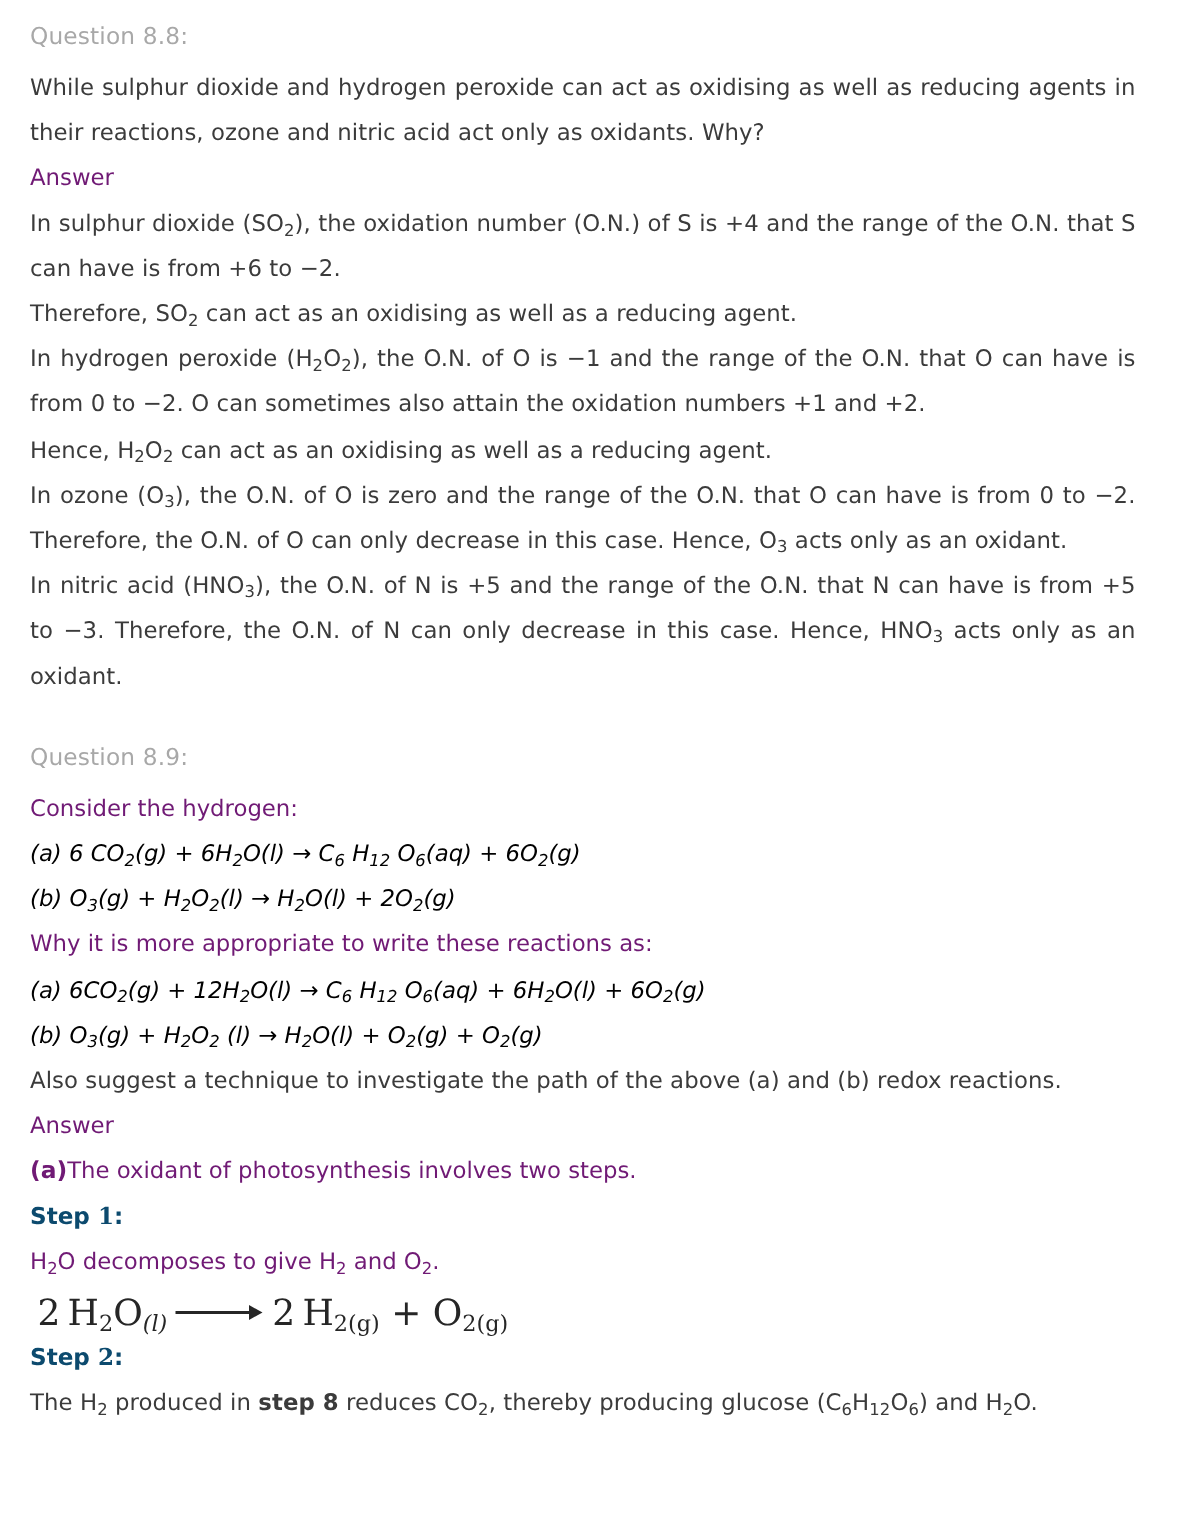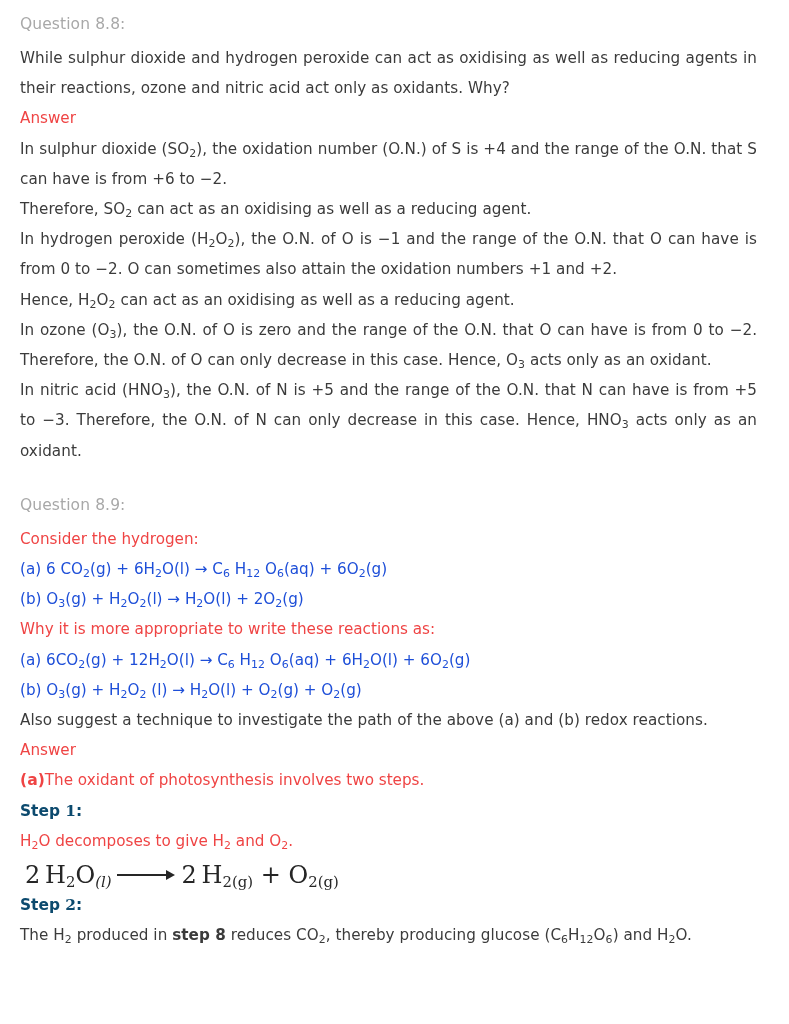--- a/index.html
+++ b/index.html
@@ -44,28 +44,29 @@
     text-justify: inter-word;
     letter-spacing: 0.05px;
   }
   .para.nojust {
     text-align: left;
   }
   .label {
     font-size: 15.2px;
     line-height: 30.2px;
     margin: 0;
-    color: #ef4444;
+    color: #701a75;
   }
   .eq-line {
     font-size: 15.2px;
     line-height: 30.2px;
     margin: 0;
-    color: #1d4ed8;
+    color: #000000;
     white-space: nowrap;
+    font-style: italic;
   }
   sub {
     font-size: 0.72em;
     line-height: 0;
     vertical-align: -0.28em;
   }
   .bold {
     font-weight: bold;
   }
   .step-head {

